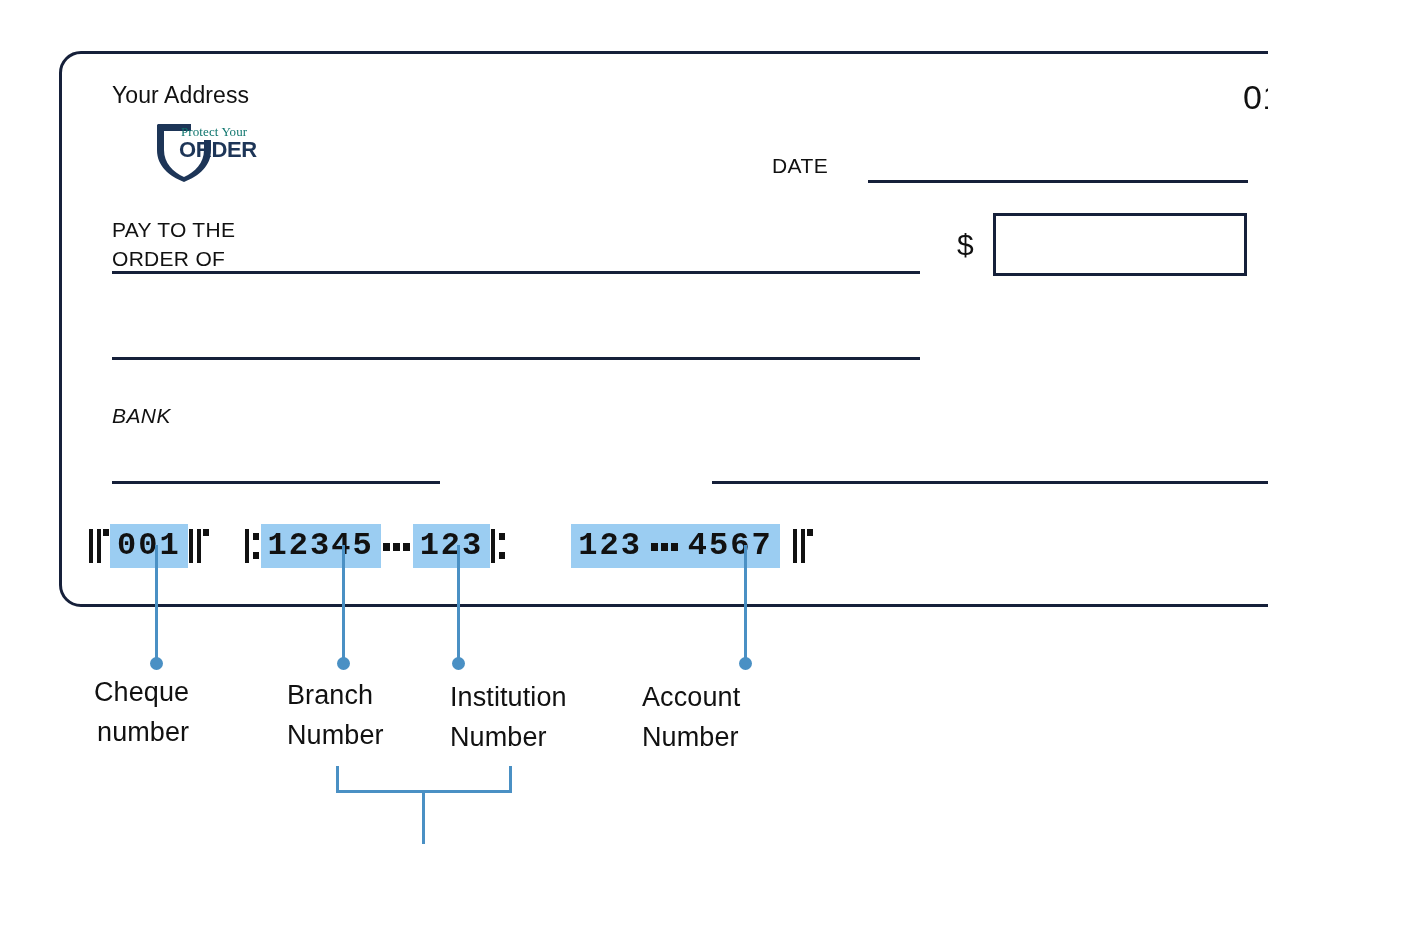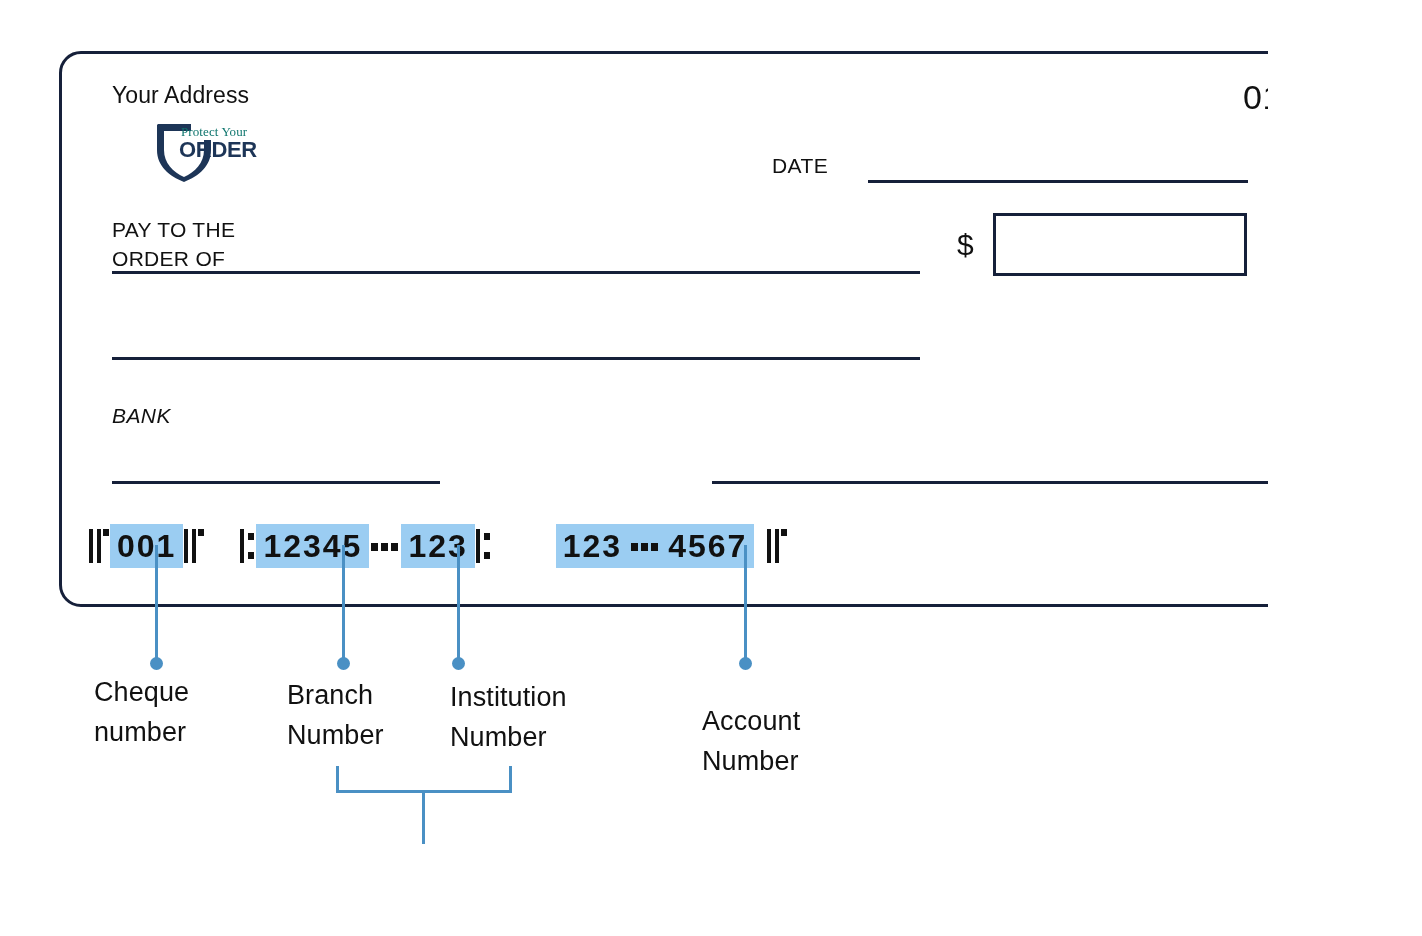--- a/index.html
+++ b/index.html
@@ -155,21 +155,21 @@
   }
 
   
   .micr-line {
     position: absolute;
     left: 88px;
     top: 524px;
     height: 44px;
     display: flex;
     align-items: center;
-    font-family: Liberation Sans, sans-serif;
+    font-family: Liberation Mono, monospace;
   }
   .micr-digits {
     font-size: 32px;
     font-weight: 700;
     letter-spacing: 2px;
     color: #111111;
     line-height: 44px;
     padding: 0 7px;
   }
   .hl {
@@ -345,27 +345,27 @@
 
   <div class="leader" style="left:342px; top:545px; height:118px;"></div>
   <div class="leader-dot" style="left:337px; top:657px;"></div>
 
   <div class="leader" style="left:457px; top:545px; height:118px;"></div>
   <div class="leader-dot" style="left:452px; top:657px;"></div>
 
   <div class="leader" style="left:744px; top:545px; height:118px;"></div>
   <div class="leader-dot" style="left:739px; top:657px;"></div>
 
-  <div class="callout" style="left:94px;  top:672px;">Cheque
+  <div class="callout" style="left:94px;  top:672px;text-align:right;">Cheque
 number</div>
   <div class="callout" style="left:287px; top:675px;">Branch
 Number</div>
   <div class="callout" style="left:450px; top:677px;">Institution
 Number</div>
-  <div class="callout" style="left:702px; top:677px;margin-top:24px;">Account
+  <div class="callout" style="left:642px; top:677px;">Account
 Number</div>
 
   <div class="bracket-v" style="left:336px; top:766px; height:27px;"></div>
   <div class="bracket-v" style="left:509px; top:766px; height:27px;"></div>
   <div class="bracket-h" style="left:336px; top:790px; width:176px;"></div>
   <div class="bracket-v" style="left:422px; top:790px; height:54px;"></div>
 
 
 </div>
 

